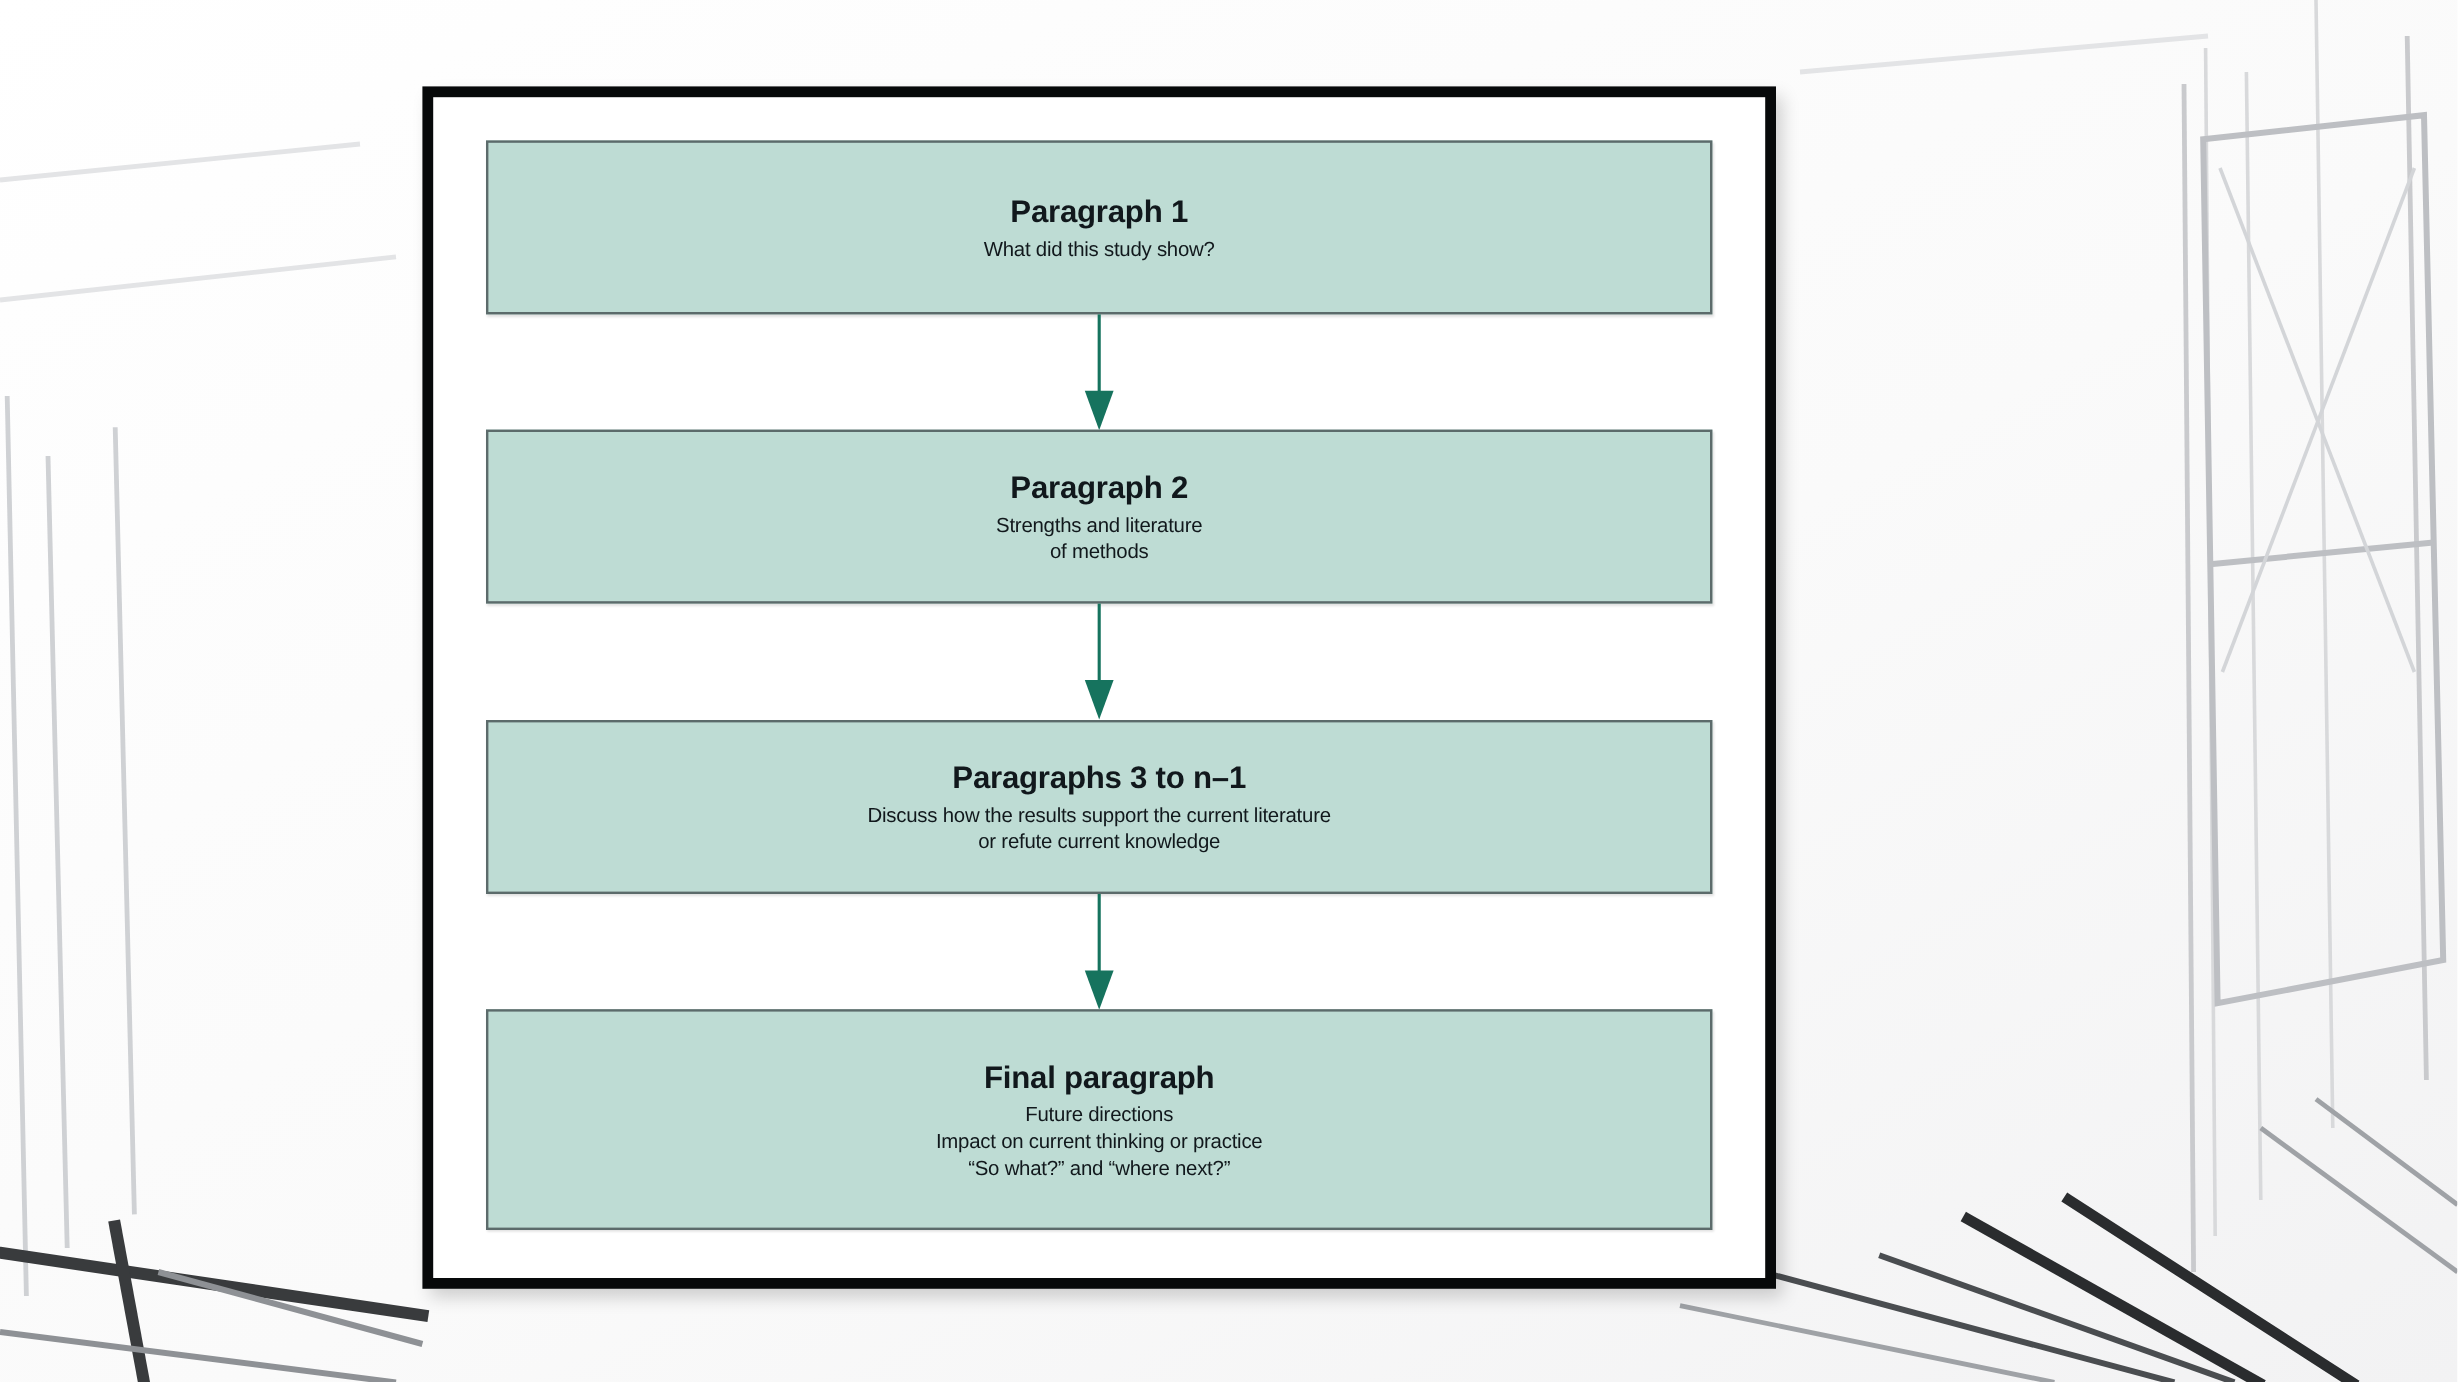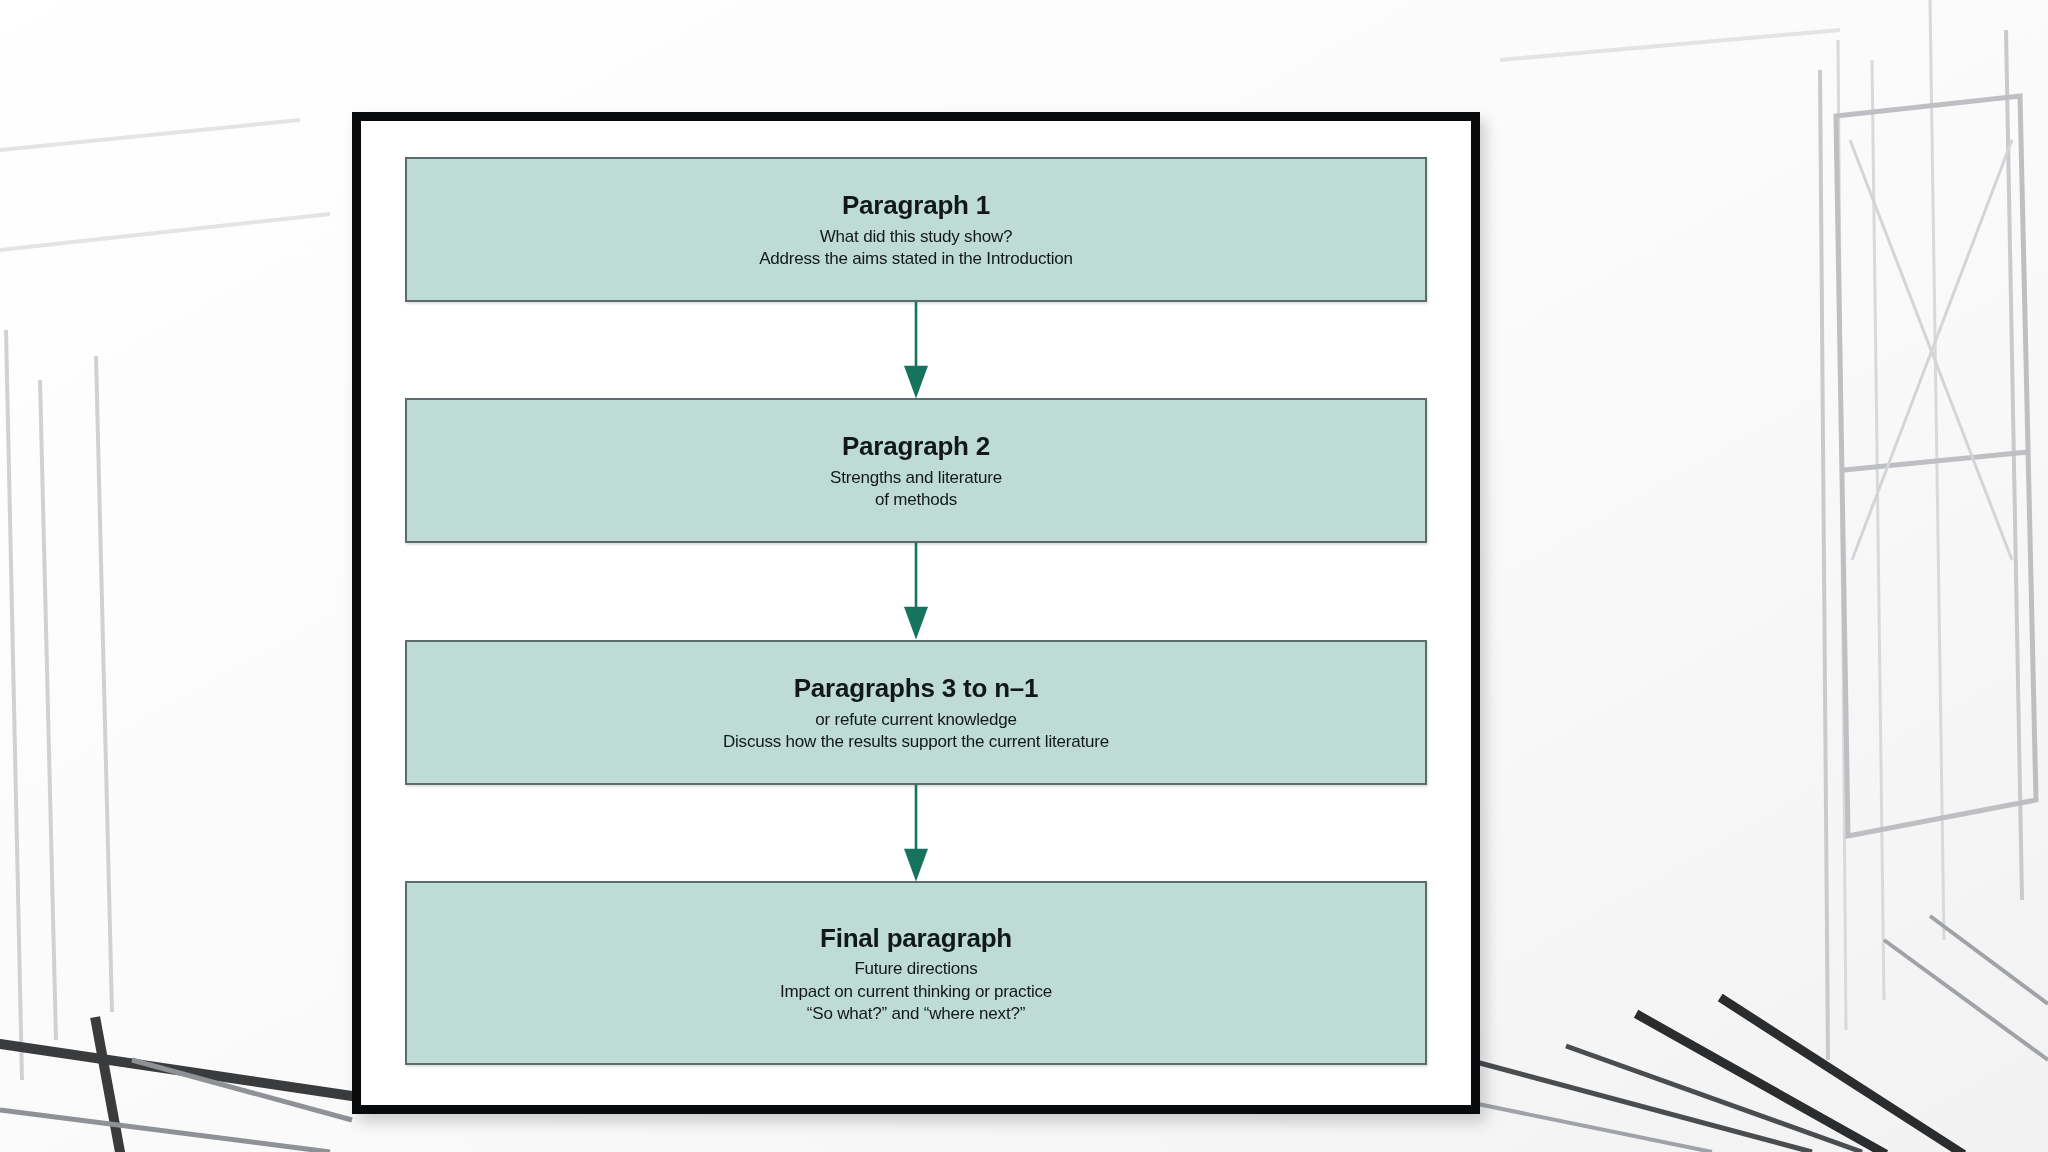--- a/index.html
+++ b/index.html
@@ -28,21 +28,20 @@
   #figure-frame {
     position: absolute;
     left: 352px;
     top: 72px;
     width: 1128px;
     height: 1002px;
     background: #ffffff;
     border: 9px solid #07090a;
     box-sizing: border-box;
     box-shadow: 6px 8px 14px rgba(0,0,0,0.18);
-    margin-top: 40px;
   }
   #flow {
     position: absolute;
     inset: 0;
     padding: 36px 44px 40px 44px;
     box-sizing: border-box;
     display: flex;
     flex-direction: column;
     align-items: stretch;
   }
@@ -160,21 +159,20 @@
       </g>
     </svg>
   </div>
 
   <div id="figure-frame">
     <div id="flow">
 
       <div class="node" id="node-1">
         <div class="title">Paragraph 1</div>
         <div class="line">What did this study show?</div>
-        <div class="line">Address the aims stated in the Introduction</div>
       </div>
 
       <div class="connector">
         <svg viewBox="0 0 40 100" preserveAspectRatio="none">
           <line x1="20" y1="0" x2="20" y2="72" stroke="#16735e" stroke-width="2.6" vector-effect="non-scaling-stroke"></line>
           <polygon points="20,100 8,66 32,66" fill="#16735e"></polygon>
         </svg>
       </div>
 
       <div class="node" id="node-2">
@@ -185,22 +183,22 @@
 
       <div class="connector">
         <svg viewBox="0 0 40 100" preserveAspectRatio="none">
           <line x1="20" y1="0" x2="20" y2="72" stroke="#16735e" stroke-width="2.6" vector-effect="non-scaling-stroke"></line>
           <polygon points="20,100 8,66 32,66" fill="#16735e"></polygon>
         </svg>
       </div>
 
       <div class="node" id="node-3">
         <div class="title">Paragraphs 3 to n–1</div>
+        <div class="line">Discuss how the results support the current literature</div>
         <div class="line">or refute current knowledge</div>
-        <div class="line">Discuss how the results support the current literature</div>
       </div>
 
       <div class="connector">
         <svg viewBox="0 0 40 100" preserveAspectRatio="none">
           <line x1="20" y1="0" x2="20" y2="72" stroke="#16735e" stroke-width="2.6" vector-effect="non-scaling-stroke"></line>
           <polygon points="20,100 8,66 32,66" fill="#16735e"></polygon>
         </svg>
       </div>
 
       <div class="node" id="node-4">

